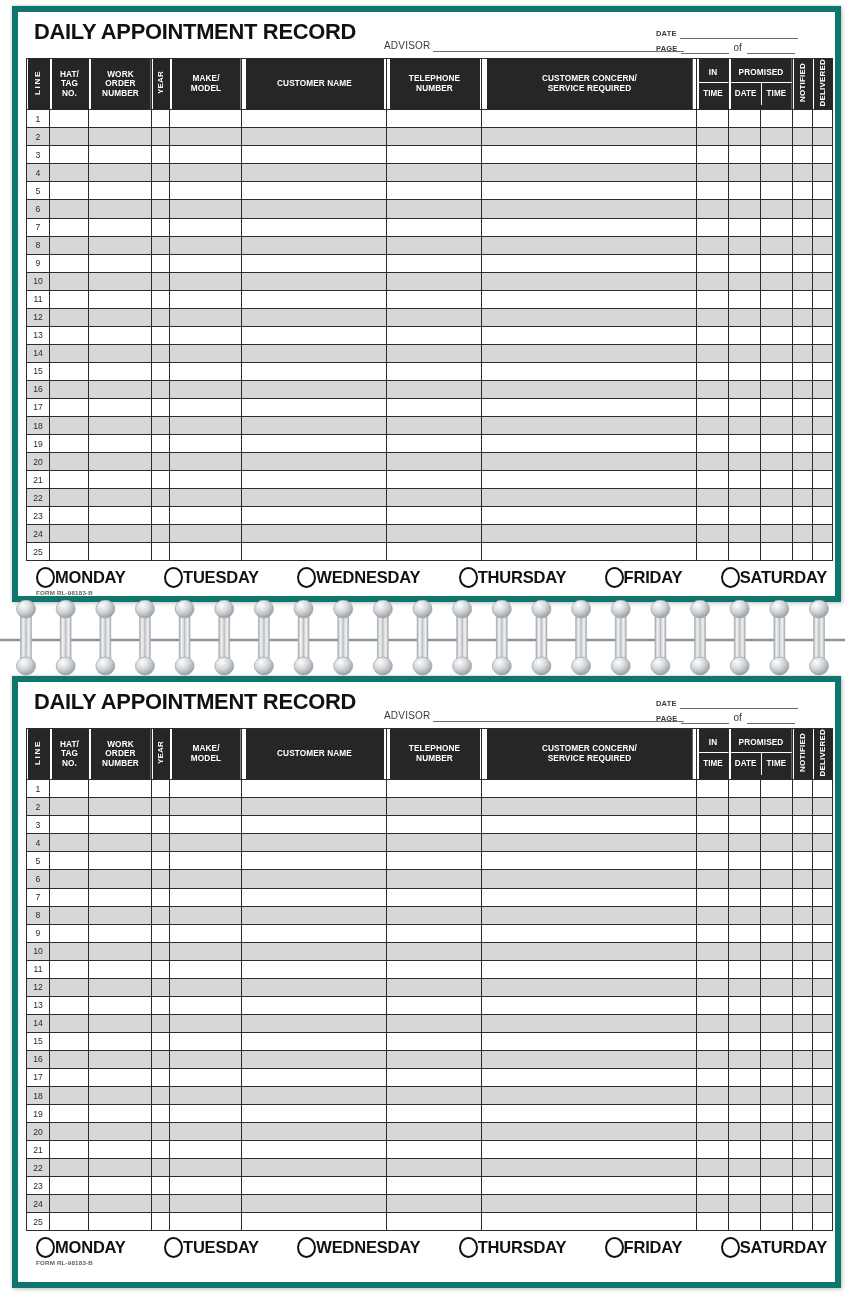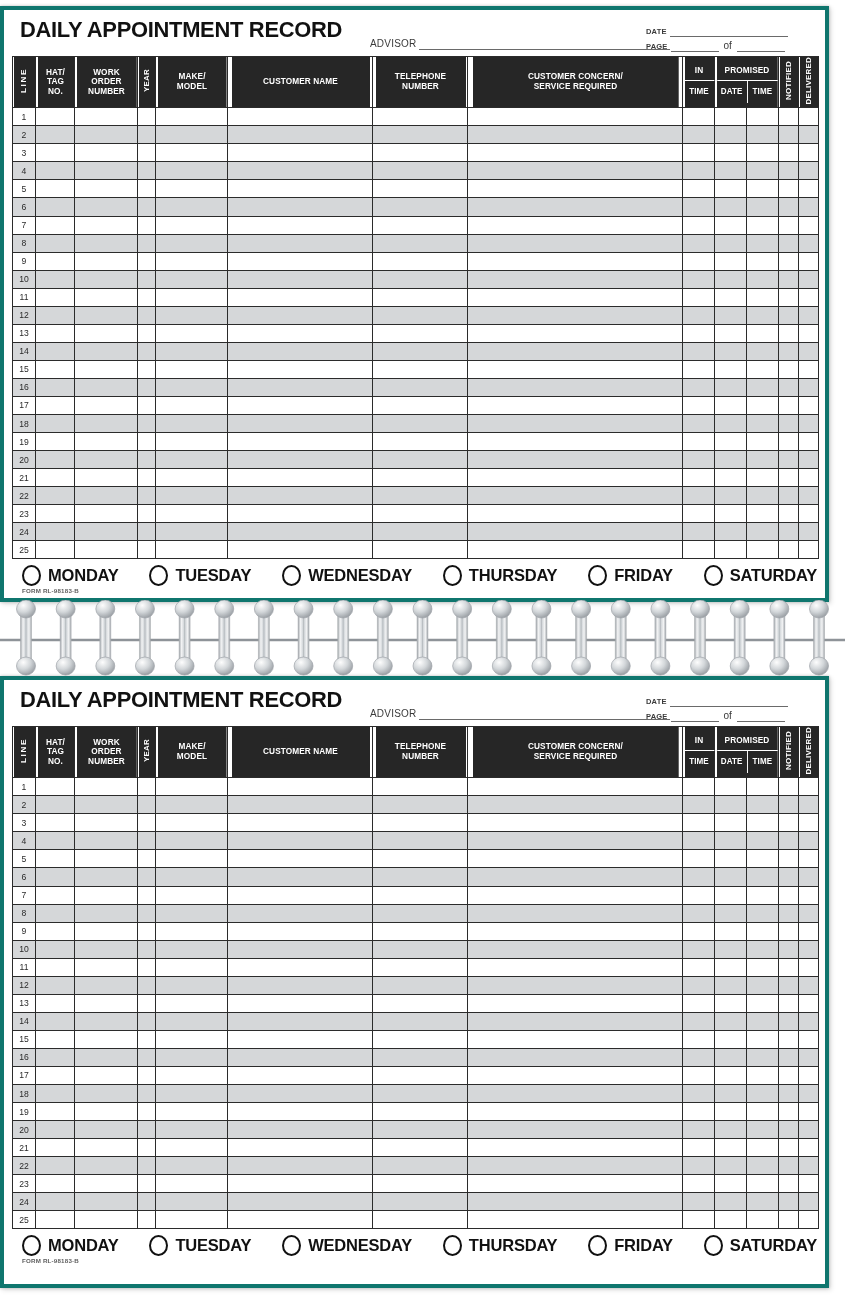--- a/index.html
+++ b/index.html
@@ -15,24 +15,24 @@
   .scene {
     position: relative;
     width: 845px;
     height: 1297px;
     background: #ffffff;
   }
 
   
   .sheet {
     position: absolute;
-    left: 0;
+    left: 12px;
     width: 829px;
     background: #ffffff;
-    border: 4px solid #0f766e;
+    border: 6px solid #0f766e;
     box-shadow: 0 0 3px rgba(0,0,0,0.22), 2px 2px 5px rgba(0,0,0,0.13);
     padding: 6px 8px 4px 8px;
   }
   .sheet-top    { top: 6px;  height: 596px; }
   .sheet-bottom { top: 676px; height: 612px; }
 
   
   .form-head {
     position: relative;
     height: 40px;
@@ -180,21 +180,20 @@
   
   .days {
     display: flex;
     align-items: center;
     margin-top: 6px;
     padding-left: 10px;
   }
   .day-item {
     display: flex;
     align-items: center;
-    gap: 7px;
   }
   .day-circle {
     width: 19px;
     height: 21px;
     border: 2px solid #111111;
     border-radius: 50%;
     flex: none;
   }
   .day-lbl {
     font-size: 16.5px;

